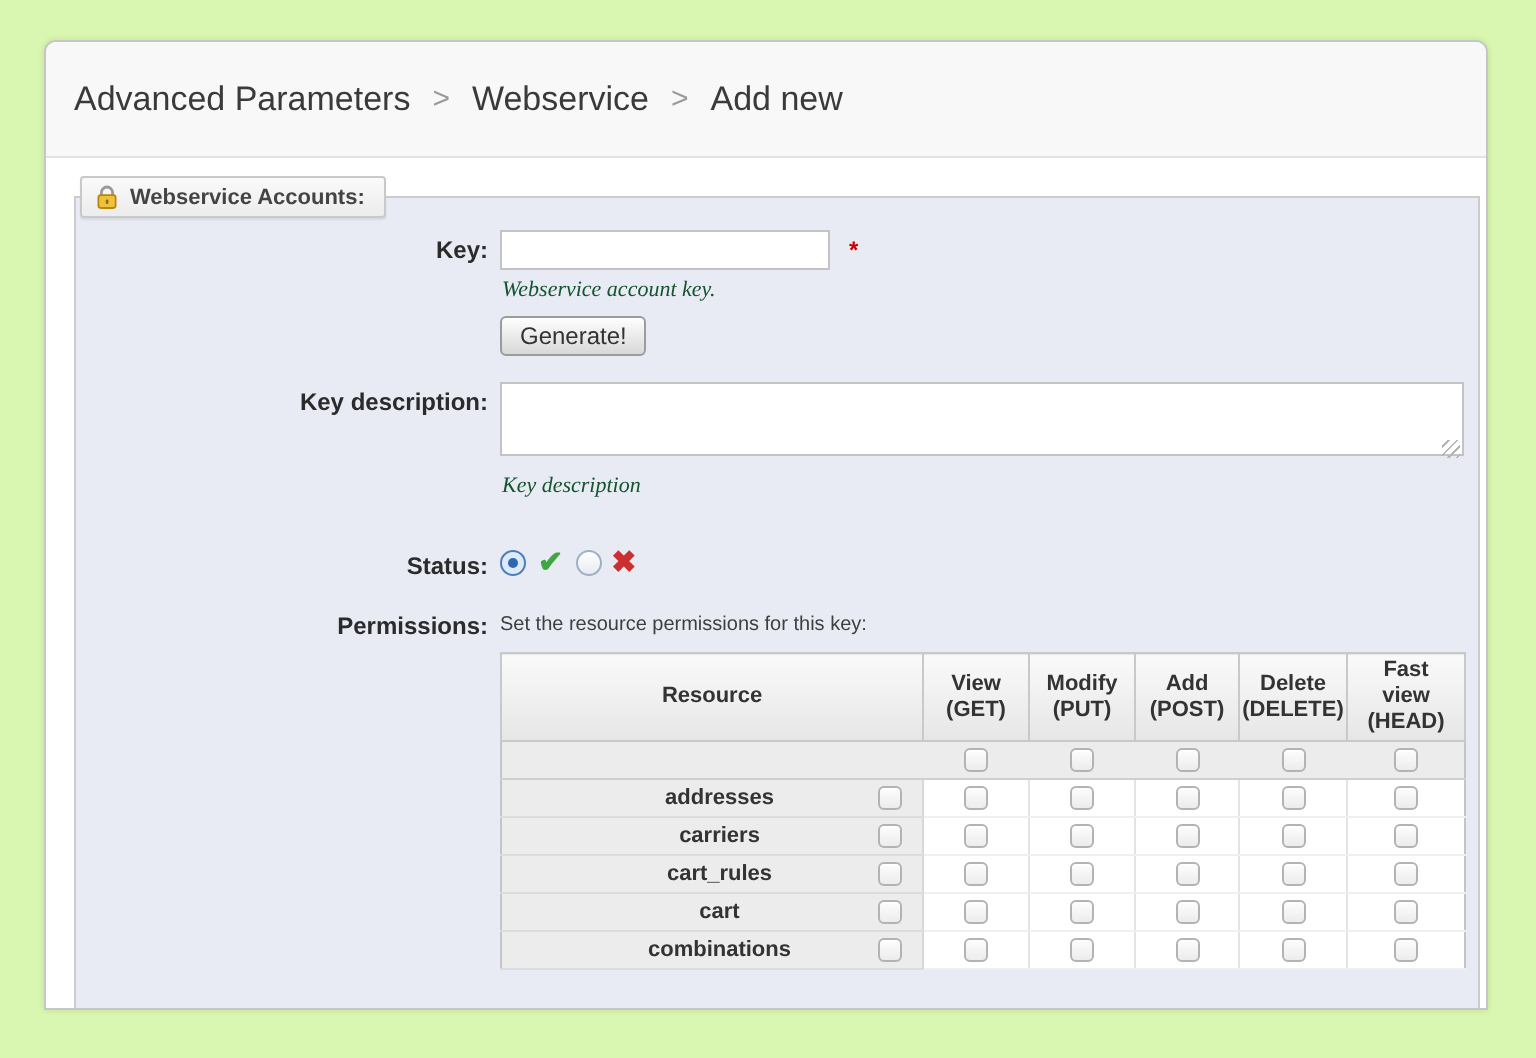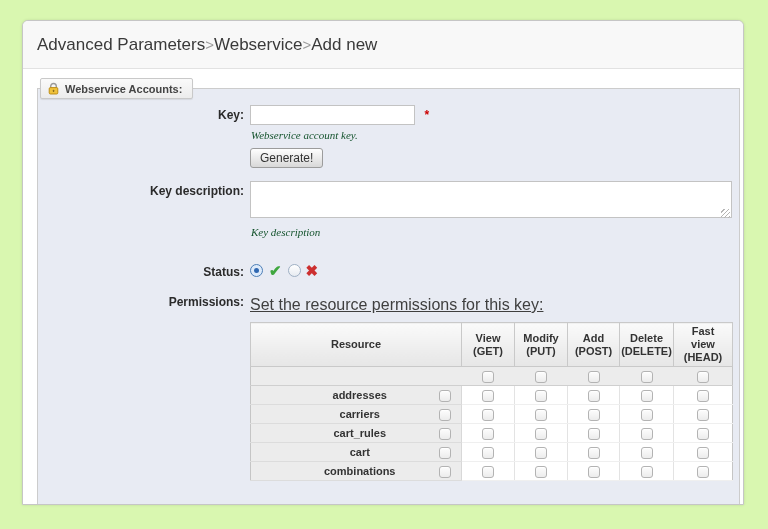--- a/index.html
+++ b/index.html
@@ -13,23 +13,23 @@
   .panel {
     position:absolute; left:22px; top:20px;
     width:722px; height:485px;
     background:#ffffff;
     border:1px solid #c6c6c6;
     border-radius:6px 6px 0 0;
     overflow:hidden;
     box-shadow:0 0 3px rgba(0,0,0,0.12);
   }
   .breadcrumb {
-    height:48px; background:#f8f8f8;
+    height:58px; background:#f8f8f8;
     border-bottom:1px solid #e2e2e2;
-    display:flex; align-items:center; 
+    display:flex; align-items:center; gap:11px;
     padding:0 14px;
     font-size:17px; color:#3a3a3a;
   }
   .crumb-sep { color:#9a9a9a; font-size:15px; }
   .fieldset {
     position:relative;
     margin:19px 3px 0 14px;
     height:420px;
     background:#e8ebf3;
     border:1px solid #cccccc;
@@ -97,21 +97,21 @@
     background:linear-gradient(#ffffff,#e7ebf1);
     position:relative; margin:0; cursor:pointer;
   }
   input[type=radio]:checked { border-color:#4d7fb6; background:#ddeafa; }
   input[type=radio]:checked::after {
     content:''; position:absolute; left:3px; top:3px; width:5px; height:5px;
     border-radius:50%; background:#2f67b1;
   }
   .icon-check { color:#3fa73f; font-size:15px; font-weight:bold; line-height:13px; }
   .icon-cross { color:#cc2f2f; font-size:15px; font-weight:bold; line-height:13px; margin-left:-1px; }
-  .perm-intro { font-size:16px; color:#3f3f3f; padding-top:4px;text-decoration:underline; }
+  .perm-intro { font-size:10px; color:#3f3f3f; padding-top:4px; }
   table.perm {
     border-collapse:collapse; margin-top:8px;
     width:482px; table-layout:fixed;
     background:#fff;
     border:1px solid #c5c5c5;
     font-size:11px; color:#333;
   }
   table.perm thead th {
     height:44px;
     background:linear-gradient(#fafafa,#e6e6e6);

